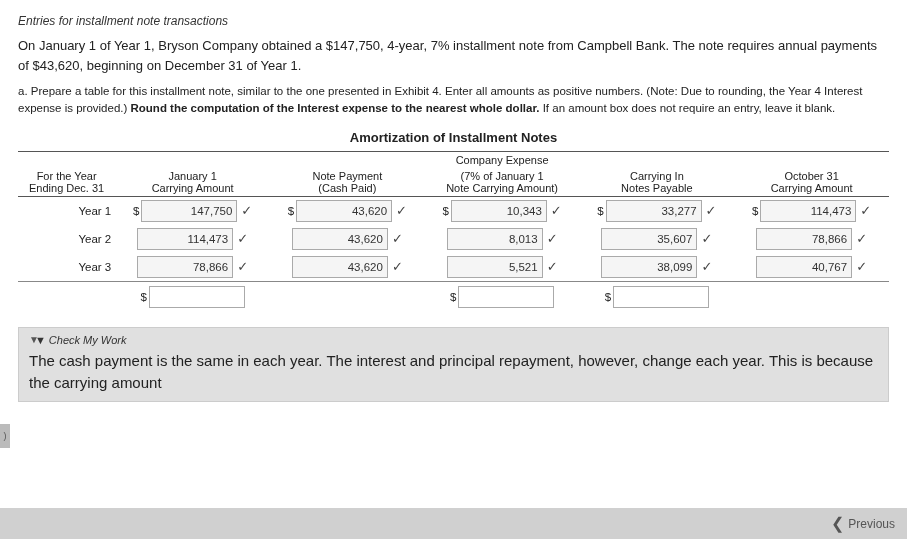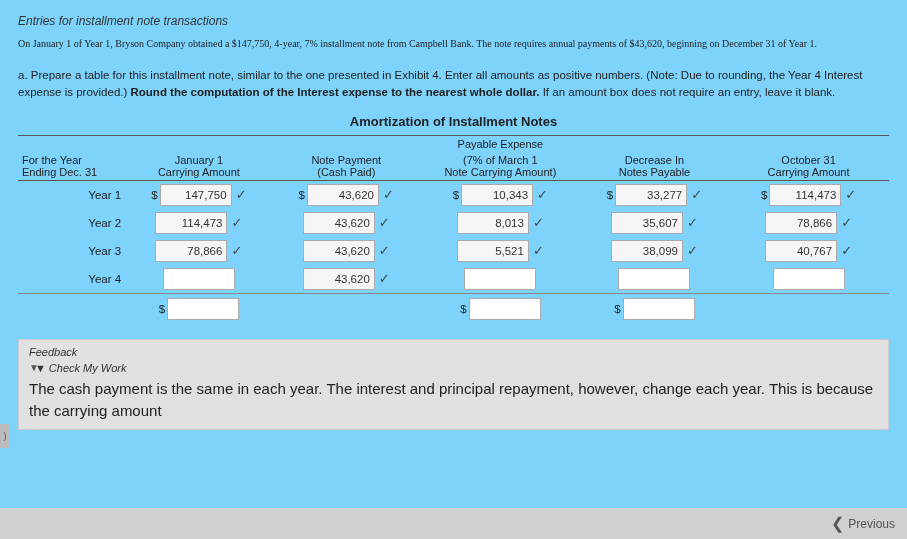--- a/index.html
+++ b/index.html
@@ -6,37 +6,36 @@
     body {
       font-family: Arial, sans-serif;
       font-size: 12px;
       background: #e8e8e8;
       width: 907px;
       min-height: 539px;
       display: flex;
       flex-direction: column;
     }
     .main-container {
-      background: #7dd3fc;
+      background: #ffffff;
       margin: 0;
       padding: 14px 18px 10px 18px;
       flex: 1;
     }
     .page-title {
       font-size: 12px;
       color: #333;
       margin-bottom: 8px;
       font-style: italic;
     }
     .intro-text {
-      font-size: 10px;
-      color: #222;
-      margin-bottom: 16px;
+      font-size: 13px;
+      color: #222;
+      margin-bottom: 8px;
       line-height: 1.5;
-      font-family: Liberation Serif, serif;
     }
     .instructions {
       font-size: 11.5px;
       color: #222;
       margin-bottom: 12px;
       line-height: 1.5;
     }
     .instructions strong {
       font-weight: bold;
     }
@@ -65,21 +64,21 @@
     }
     .header-row-2 th {
       font-size: 11px;
       font-weight: normal;
       text-align: center;
       padding: 2px 4px;
       border-bottom: 1.5px solid #555;
       color: #222;
     }
     .header-row-2 th.left-align {
-      text-align: left;
+      text-align: center;
     }
     td {
       padding: 3px 4px;
       font-size: 11.5px;
       color: #222;
       vertical-align: middle;
       text-align: right;
     }
     .row-label {
       font-weight: normal;
@@ -93,21 +92,21 @@
       display: flex;
       align-items: center;
       justify-content: center;
       gap: 2px;
     }
     .dollar-sign {
       font-size: 11.5px;
       color: #222;
     }
     .cell-input {
-      width: 72px;
+      width: 96px;
       height: 22px;
       border: 1px solid #aaa;
       text-align: right;
       font-size: 11.5px;
       padding: 0 4px;
       background: #fff;
     }
     .cell-input.readonly {
       background: #f5f5f5;
       color: #333;
@@ -183,43 +182,43 @@
   </div>
 
   <div class="table-section">
     <div class="table-title">Amortization of Installment Notes</div>
     <table>
       <thead>
         <tr class="header-row-1">
           <th style="border-top:1.5px solid #555; width:80px;"></th>
           <th style="border-top:1.5px solid #555; width:110px;"></th>
           <th style="border-top:1.5px solid #555; width:110px;"></th>
-          <th colspan="1" style="border-top:1.5px solid #555; width:120px; text-align:center;">Payable Expense</th>
+          <th colspan="1" style="border-top:1.5px solid #555; width:120px; text-align:center;">Company Expense</th>
           <th style="border-top:1.5px solid #555; width:110px;"></th>
           <th style="border-top:1.5px solid #555; width:120px;"></th>
         </tr>
         <tr class="header-row-2">
           <th class="left-align" style="width:80px;">
             <span>For the Year</span><br>
             <span>Ending Dec. 31</span>
           </th>
           <th style="width:110px;">
             <span>January 1</span><br>
             <span>Carrying Amount</span>
           </th>
           <th style="width:110px;">
             <span>Note Payment</span><br>
             <span>(Cash Paid)</span>
           </th>
           <th style="width:120px;">
-            <span>(7% of March 1</span><br>
+            <span>(7% of January 1</span><br>
             <span>Note Carrying Amount)</span>
           </th>
           <th style="width:110px;">
-            <span>Decrease In</span><br>
+            <span>Carrying In</span><br>
             <span>Notes Payable</span>
           </th>
           <th style="width:120px;">
             <span>October 31</span><br>
             <span>Carrying Amount</span>
           </th>
         </tr>
       </thead>
       <tbody id="table-body">
       <tr>
@@ -319,49 +318,20 @@
                 <span class="check-mark">✓</span>
               </div>
             </td>
             <td class="input-cell">
               <div class="input-wrapper">
                 <input type="text" class="cell-input readonly" readonly="" value="40,767" style="">
                 <span class="check-mark">✓</span>
               </div>
             </td>
           </tr>
-          <tr>
-            <td class="row-label">Year 4</td>
-            <td class="input-cell">
-              <div class="input-wrapper">
-                <input type="text" class="cell-input" style="">
-              </div>
-            </td>
-            <td class="input-cell">
-              <div class="input-wrapper">
-                <input type="text" class="cell-input readonly" readonly="" value="43,620" style="">
-                <span class="check-mark">✓</span>
-              </div>
-            </td>
-            <td class="input-cell">
-              <div class="input-wrapper">
-                <input type="text" class="cell-input" style="">
-              </div>
-            </td>
-            <td class="input-cell">
-              <div class="input-wrapper">
-                <input type="text" class="cell-input" style="">
-              </div>
-            </td>
-            <td class="input-cell">
-              <div class="input-wrapper">
-                <input type="text" class="cell-input" style="">
-              </div>
-            </td>
-          </tr>
           <tr class="total-row">
             <td></td>
             <td class="input-cell">
               <div class="input-wrapper">
                 <span class="dollar-sign">$</span>
                 <input type="text" class="cell-input" style="">
               </div>
             </td>
             <td></td>
             <td class="input-cell">
@@ -376,21 +346,20 @@
                 <input type="text" class="cell-input" style="">
               </div>
             </td>
             <td></td>
           </tr>
         </tbody>
     </table>
   </div>
 
   <div class="feedback-section">
-    <div class="feedback-label">Feedback</div>
     <div class="check-my-work">
       <span class="check-my-work-triangle">▼</span>
       <span style="margin-left:-8px; font-style:italic;">▼ Check My Work</span>
     </div>
     <div class="feedback-text">
       <span>The cash payment is the same in each year. The interest and principal repayment, however, change each year. This is because the carrying amount</span><br>
     </div>
   </div>
 
   <div style="position:absolute; bottom: 60px; left:0; width:10px; height:24px; background:#bbb; display:flex; align-items:center; justify-content:center;">

